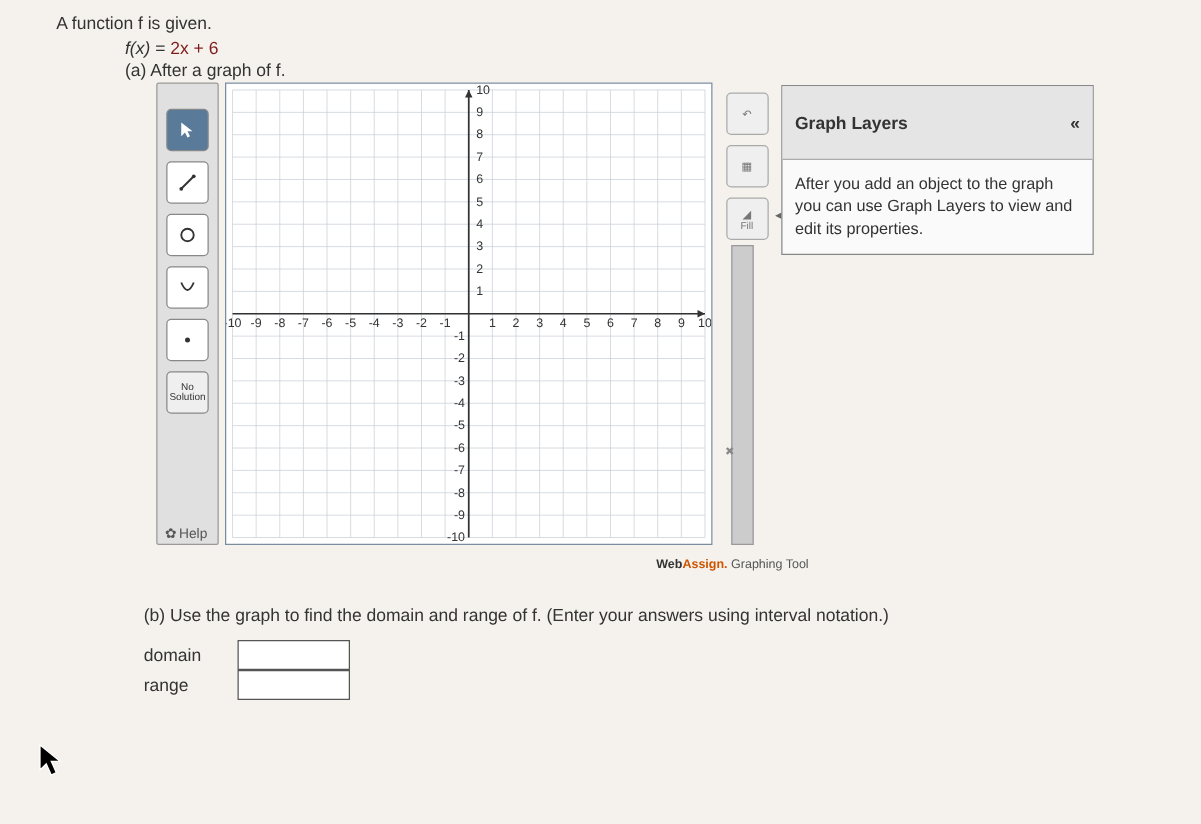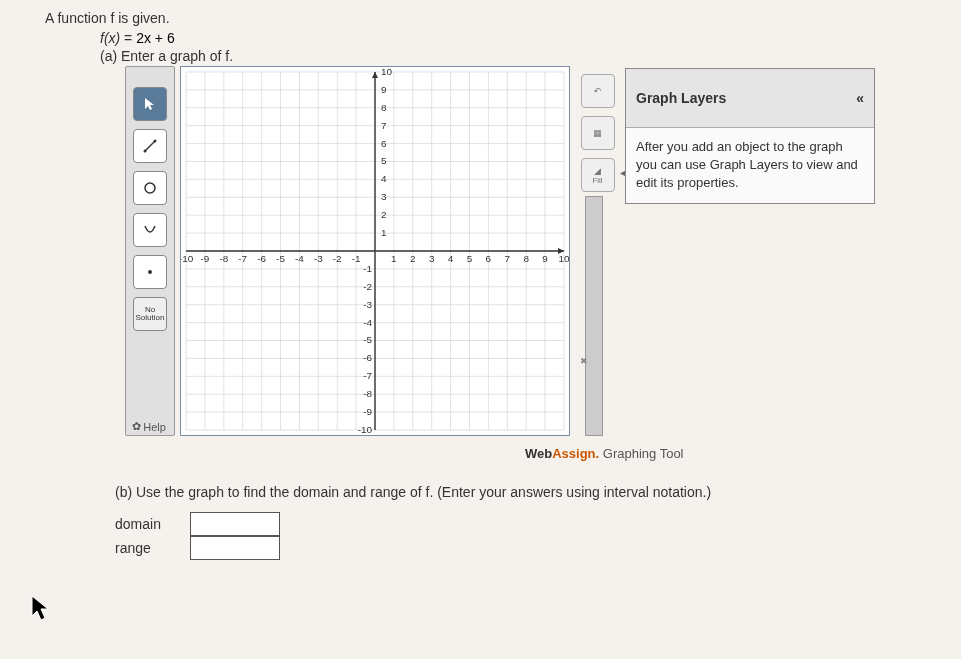--- a/index.html
+++ b/index.html
@@ -9,21 +9,21 @@
       color: #333;
       font-size: 14px;
       width: 961px;
       height: 659px;
       position: relative;
       padding: 5px 15px;
     }
     .problem-header { padding: 5px 30px 0; }
     .function-line { padding: 0 85px; margin-top: 4px; }
     .function-line i { font-style: italic; margin-top: 40px; }
-    .red { color: #000000; }
+    .red { color: #7f1d1d; }
     .part-line { padding: 2px 85px 0; }
     .graph-area {
       position: relative;
       margin-left: 110px;
       margin-top: 2px;
       width: 750px;
     }
     .toolbox {
       position: absolute;
       left: 0; top: 0;
@@ -134,21 +134,21 @@
       position: absolute;
       left: -6px;
       top: 38px;
       color: #666;
       font-size: 10px;
     }
     .footer-brand {
       position: absolute;
       left: 400px;
       top: 380px;
-      font-size: 13px;
+      font-size: 10px;
       color: #555;
     }
     .footer-brand b { color: #333; }
     .footer-brand .asn { color: #cc5500; font-weight: bold; }
     .part-b {
       margin-top: 420px;
       padding-left: 100px;
     }
     .prompt-b { margin-bottom: 12px; }
     .answer-row {
@@ -171,21 +171,21 @@
     }
     .tick-label { font-size: 10px; fill: #333; }
   </style>
 </head>
 <body>
 
 <div class="problem-header">A function f is given.</div>
 <div class="function-line">
   <i>f(x)</i><span> = </span><span class="red">2x + 6</span>
 </div>
-<div class="part-line">(a) Enter a graph of f.</div>
+<div class="part-line">(a) After a graph of f.</div>
 
 <div class="graph-area">
   <div class="toolbox">
     <div class="tool-btn active">
       <svg width="14" height="14" viewBox="0 0 14 14">
           <path d="M2 1 L2 12 L5 9 L7 13 L9 12 L7 8 L11 8 Z" fill="#fff"></path>
         </svg>
     </div>
     <div class="tool-btn">
       <svg width="16" height="16" viewBox="0 0 16 16">

